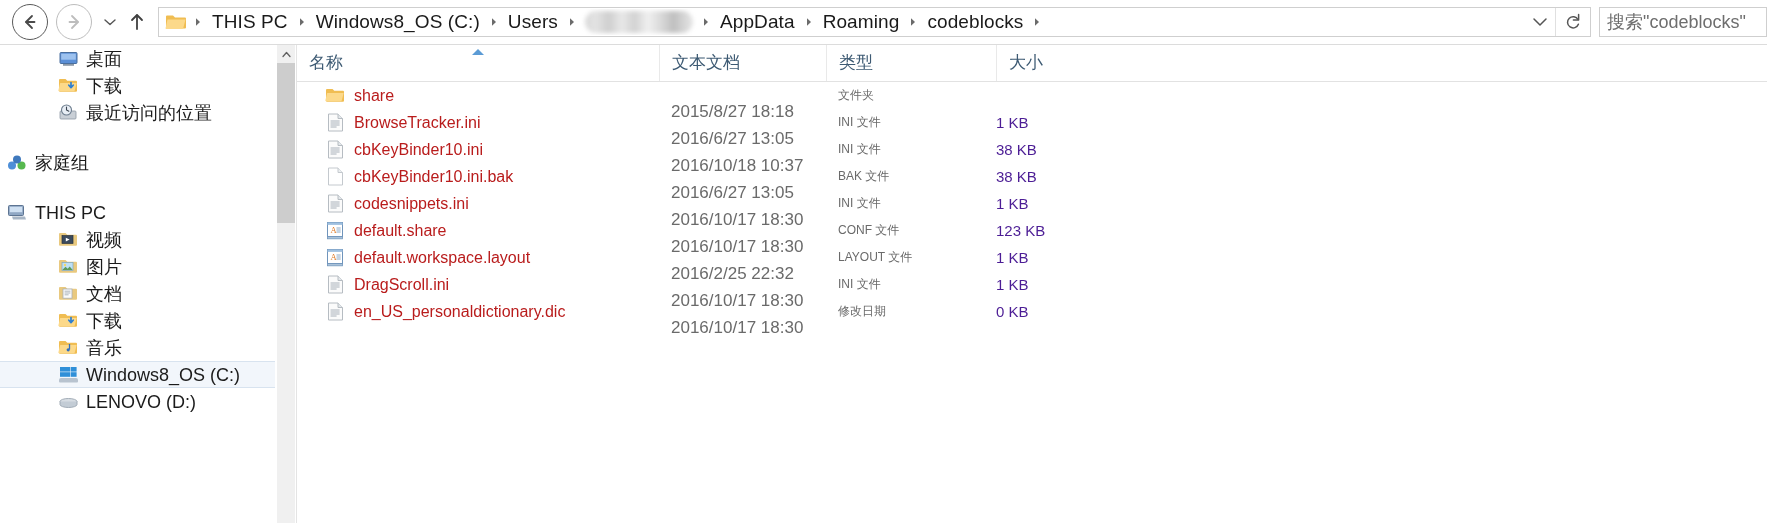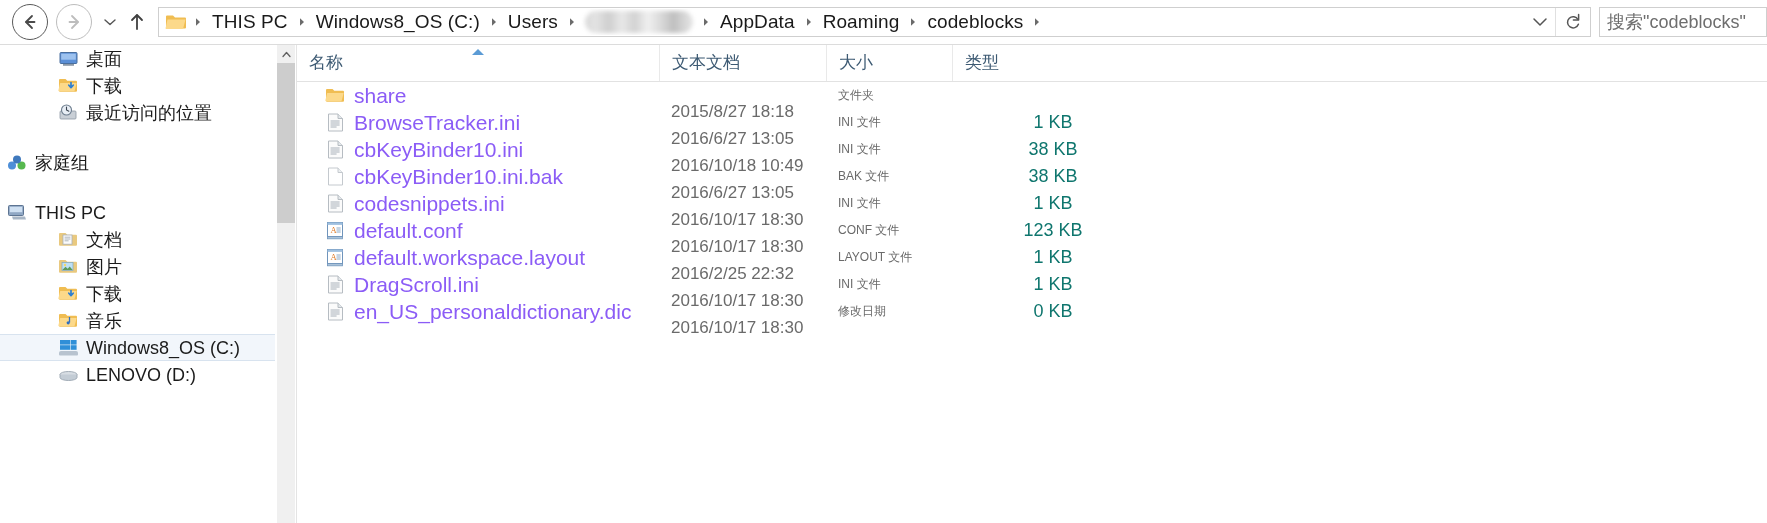--- a/index.html
+++ b/index.html
@@ -260,44 +260,44 @@
     padding-left: 28px;
     box-sizing: border-box;
   }
   .file-icon {
     width: 20px; height: 20px;
     margin-right: 9px;
     flex: 0 0 auto;
     display: flex; align-items: center; justify-content: center;
   }
   .file-name {
-    font-size: 21px;
-    color: #8b5cf6;
+    font-size: 16px;
+    color: #b91c1c;
     line-height: 20px;
   }
   .cell-date {
     width: 167px;
     font-size: 17px;
     color: #6a6a6a;
     padding-left: 12px;
     box-sizing: border-box;
     margin-top: 32px;
   }
   .cell-type {
     width: 170px;
     font-size: 12px;
     color: #6a6a6a;
     padding-left: 12px;
     box-sizing: border-box;
   }
   .cell-size {
     width: 126px;
-    font-size: 18px;
-    color: #0f766e;
-    text-align: center;
+    font-size: 15px;
+    color: #4c1d95;
+    text-align: left;
     padding-right: 12px;
     box-sizing: border-box;
   }
 </style>
 </head>
 <body>
 
 <div class="navbar">
 
   <div class="nav-btn back">
@@ -468,42 +468,52 @@
       <svg width="21" height="17" viewBox="0 0 21 17">
         <rect x="1.5" y="1.5" width="15" height="10" rx="1" fill="#8fa7c4" stroke="#5d7492" stroke-width="1"></rect>
         <rect x="2.8" y="2.8" width="12.4" height="5.4" fill="#cfe0f2"></rect>
         <path d="M5 12.5 h13 l1 3 h-13 z" fill="#a8b6c6"></path>
       </svg>
     </span>
     <span class="side-label">THIS PC</span>
   </div>
 
 
-
   <div class="side-item lvl1">
     <span class="side-icon">
       <svg width="20" height="17" viewBox="0 0 20 17">
         <path d="M1 3 a1 1 0 0 1 1-1 h5.5 l1.8 1.8 h8.7 a1 1 0 0 1 1 1 v9 a1 1 0 0 1 -1 1 h-16 a1 1 0 0 1 -1 -1 z" fill="#e9c97f"></path>
-        <rect x="5" y="4" width="9" height="9.2" fill="#fbfbfb" stroke="#a8b0b8" stroke-width="0.8"></rect>
-        <path d="M6.6 6.2 h5.8 M6.6 8 h5.8 M6.6 9.8 h4" stroke="#9aa4ae" stroke-width="0.8"></path>
-      </svg>
-    </span>
-    <span class="side-label">文档</span>
+        <rect x="4" y="4.6" width="11" height="7.8" fill="#3b4a5c" stroke="#27313d" stroke-width="0.7"></rect>
+        <path d="M7.8 6.8 L11.6 8.6 L7.8 10.4 Z" fill="#ffffff"></path>
+      </svg>
+    </span>
+    <span class="side-label">视频</span>
   </div>
 
   <div class="side-item lvl1">
     <span class="side-icon">
       <svg width="20" height="17" viewBox="0 0 20 17">
         <path d="M1 3 a1 1 0 0 1 1-1 h5.5 l1.8 1.8 h8.7 a1 1 0 0 1 1 1 v9 a1 1 0 0 1 -1 1 h-16 a1 1 0 0 1 -1 -1 z" fill="#e9c97f"></path>
         <rect x="4" y="4.6" width="11" height="7.8" fill="#bfe0f5" stroke="#7fa8c4" stroke-width="0.7"></rect>
         <circle cx="7" cy="7" r="1.2" fill="#f3d86a"></circle>
         <path d="M4.3 12 l3.2-3.2 2.2 2 2-2.4 3 3.6 z" fill="#5d9a5a"></path>
       </svg>
     </span>
     <span class="side-label">图片</span>
+  </div>
+
+  <div class="side-item lvl1">
+    <span class="side-icon">
+      <svg width="20" height="17" viewBox="0 0 20 17">
+        <path d="M1 3 a1 1 0 0 1 1-1 h5.5 l1.8 1.8 h8.7 a1 1 0 0 1 1 1 v9 a1 1 0 0 1 -1 1 h-16 a1 1 0 0 1 -1 -1 z" fill="#e9c97f"></path>
+        <rect x="5" y="4" width="9" height="9.2" fill="#fbfbfb" stroke="#a8b0b8" stroke-width="0.8"></rect>
+        <path d="M6.6 6.2 h5.8 M6.6 8 h5.8 M6.6 9.8 h4" stroke="#9aa4ae" stroke-width="0.8"></path>
+      </svg>
+    </span>
+    <span class="side-label">文档</span>
   </div>
 
   <div class="side-item lvl1">
     <span class="side-icon">
       <svg width="20" height="17" viewBox="0 0 20 17">
         <path d="M1 3 a1 1 0 0 1 1-1 h5.5 l1.8 1.8 h8.7 a1 1 0 0 1 1 1 v9 a1 1 0 0 1 -1 1 h-16 a1 1 0 0 1 -1 -1 z" fill="#f0bd52"></path>
         <path d="M2.2 6 h16.5 l-2 7.5 a1 1 0 0 1 -1 0.7 h-14.6 a0.7 0.7 0 0 1 -0.7 -0.85 z" fill="#fcd98a"></path>
         <path d="M13 5.5 L13 10 M10.8 8.2 L13 10.6 L15.2 8.2" stroke="#2f7fd0" stroke-width="1.7" fill="none" stroke-linecap="round" stroke-linejoin="round"></path>
       </svg>
     </span>
@@ -560,25 +570,25 @@
 <div class="filepane">
 
   <div class="col-headers">
     <div class="col-h col-name">
       <div class="sort-arrow"></div>
       <span>名称</span>
     </div>
     <div class="col-h col-date">
       <span>文本文档</span>
     </div>
+    <div class="col-h col-type">
+      <span>类型</span>
+    </div>
     <div class="col-h col-size">
       <span>大小</span>
-    </div>
-    <div class="col-h col-type">
-      <span>类型</span>
     </div>
   </div>
 
   <div class="rows">
 
     <div class="row">
       <div class="cell-name">
         <span class="file-icon">
           <svg width="20" height="17" viewBox="0 0 20 17">
             <path d="M1 3 a1 1 0 0 1 1-1 h5.5 l1.8 1.8 h8.7 a1 1 0 0 1 1 1 v9 a1 1 0 0 1 -1 1 h-16 a1 1 0 0 1 -1 -1 z" fill="#f0bd52"></path>
@@ -612,21 +622,21 @@
       <div class="cell-name">
         <span class="file-icon">
           <svg width="17" height="19" viewBox="0 0 17 19">
             <path d="M1.5 1 h9.5 l4.5 4.5 v12.5 h-14 z" fill="#fbfbfb" stroke="#b6bcc2" stroke-width="1"></path>
             <path d="M11 1 v4.5 h4.5" fill="#e4e8eb" stroke="#b6bcc2" stroke-width="1"></path>
             <path d="M3.6 8 h9 M3.6 10 h9 M3.6 12 h9 M3.6 14 h6" stroke="#9fa8b2" stroke-width="0.9"></path>
           </svg>
         </span>
         <span class="file-name">cbKeyBinder10.ini</span>
       </div>
-      <div class="cell-date">2016/10/18 10:49</div>
+      <div class="cell-date">2016/10/18 10:37</div>
       <div class="cell-type">INI 文件</div>
       <div class="cell-size">38 KB</div>
     </div>
 
     <div class="row">
       <div class="cell-name">
         <span class="file-icon">
           <svg width="17" height="19" viewBox="0 0 17 19">
             <path d="M1.5 1 h9.5 l4.5 4.5 v12.5 h-14 z" fill="#ffffff" stroke="#c4c9ce" stroke-width="1"></path>
             <path d="M11 1 v4.5 h4.5" fill="#eceff1" stroke="#c4c9ce" stroke-width="1"></path>
@@ -659,21 +669,21 @@
       <div class="cell-name">
         <span class="file-icon">
           <svg width="19" height="19" viewBox="0 0 19 19">
             <rect x="1.5" y="1.5" width="15" height="14" fill="#ffffff" stroke="#6f94bb" stroke-width="1"></rect>
             <rect x="1.5" y="1.5" width="15" height="2.4" fill="#9fc0e0"></rect>
             <text x="4.4" y="12.2" font-family="'Liberation Serif', serif" font-size="8.5" fill="#e07b28">A</text>
             <path d="M10.5 7 h4.2 M10.5 9 h4.2 M10.5 11 h4.2" stroke="#7fa0c2" stroke-width="0.9"></path>
             <rect x="1.5" y="15.8" width="15" height="2" fill="#b9cde2" stroke="#6f94bb" stroke-width="0.8"></rect>
           </svg>
         </span>
-        <span class="file-name">default.conf</span>
+        <span class="file-name">default.share</span>
       </div>
       <div class="cell-date">2016/10/17 18:30</div>
       <div class="cell-type">CONF 文件</div>
       <div class="cell-size">123 KB</div>
     </div>
 
     <div class="row">
       <div class="cell-name">
         <span class="file-icon">
           <svg width="19" height="19" viewBox="0 0 19 19">

